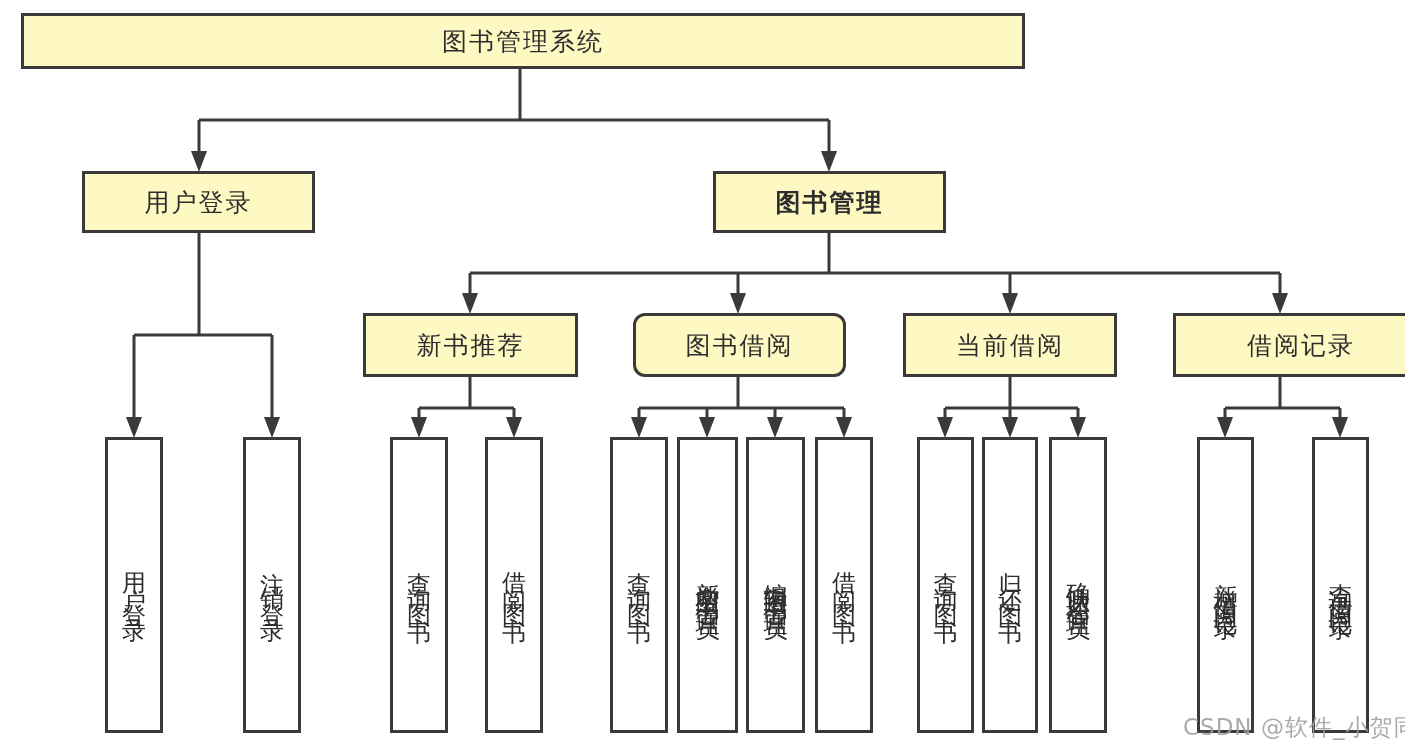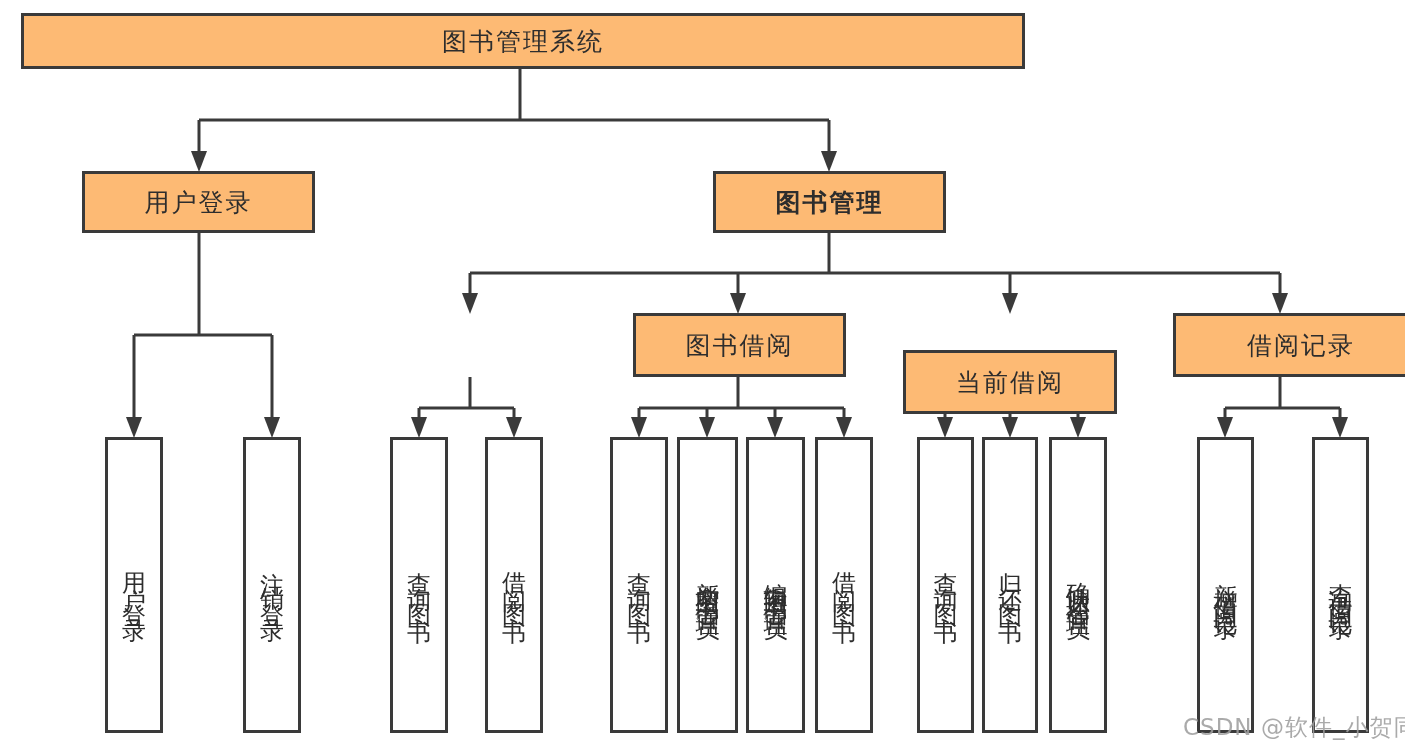--- a/index.html
+++ b/index.html
@@ -4,21 +4,21 @@
 <style>
   html,body{margin:0;padding:0;}
   body{
     width:1405px;height:747px;position:relative;background:#ffffff;
     font-family:"DejaVu Sans","Liberation Sans",sans-serif;
     color:#2d2d2d;overflow:hidden;
   }
   #stage{position:absolute;inset:0;width:1405px;height:747px;}
   svg.lines{position:absolute;left:0;top:0;z-index:1;}
   .hbox{
-    position:absolute;z-index:2;background:#fdba74;
+    position:absolute;z-index:2;background:#fef9c3;
     border:3px solid #3a3a3a;box-sizing:border-box;
     display:flex;align-items:center;justify-content:center;
   }
   .hbox .lbl{font-size:25px;letter-spacing:2px;white-space:nowrap;}
   .vbox{
     position:absolute;z-index:2;background:#ffffff;
     border:3px solid #3a3a3a;box-sizing:border-box;
     display:flex;align-items:center;justify-content:center;
   }
   .vbox .lbl{
@@ -74,24 +74,27 @@
     <span class="lbl">图书管理系统</span>
   </div>
 
   <div class="hbox" style="left:82px;top:171px;width:233px;height:62px;">
     <span class="lbl">用户登录</span>
   </div>
   <div class="hbox" style="left:713px;top:171px;width:233px;height:62px;font-weight:bold;">
     <span class="lbl">图书管理</span>
   </div>
 
-  <div class="hbox" style="left:633px;top:313px;width:213px;height:64px;">
+  <div class="hbox" style="left:363px;top:313px;width:215px;height:64px;">
+    <span class="lbl">新书推荐</span>
+  </div>
+  <div class="hbox" style="left:633px;top:313px;width:213px;height:64px;border-radius:12px;">
     <span class="lbl">图书借阅</span>
   </div>
-  <div class="hbox" style="left:903px;top:313px;width:214px;height:64px;margin-top:37px;">
+  <div class="hbox" style="left:903px;top:313px;width:214px;height:64px;">
     <span class="lbl">当前借阅</span>
   </div>
   <div class="hbox" style="left:1173px;top:313px;width:256px;height:64px;">
     <span class="lbl">借阅记录</span>
   </div>
 
   <div class="vbox sp-wide" style="left:105px;top:437px;width:58px;height:296px;">
     <span class="lbl">用户登录</span>
   </div>
   <div class="vbox sp-wide" style="left:243px;top:437px;width:58px;height:296px;">

